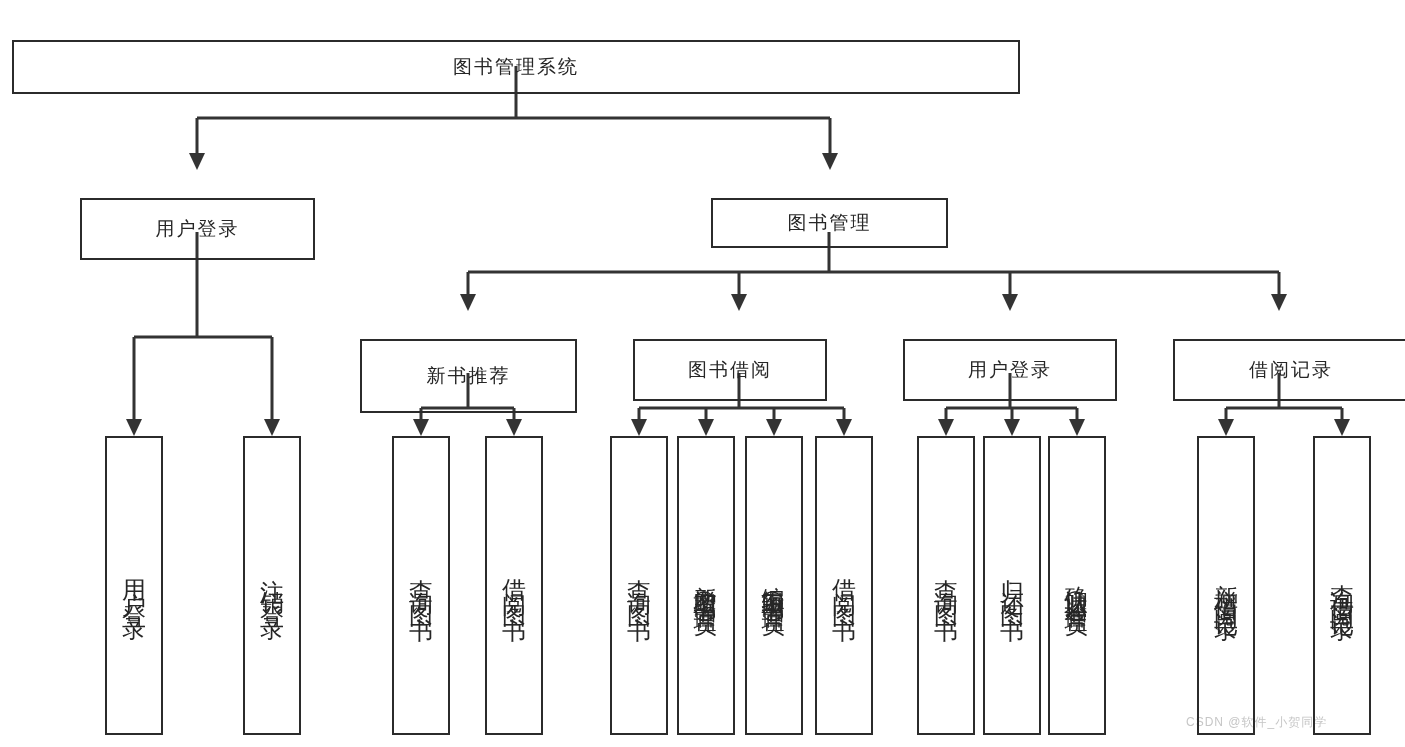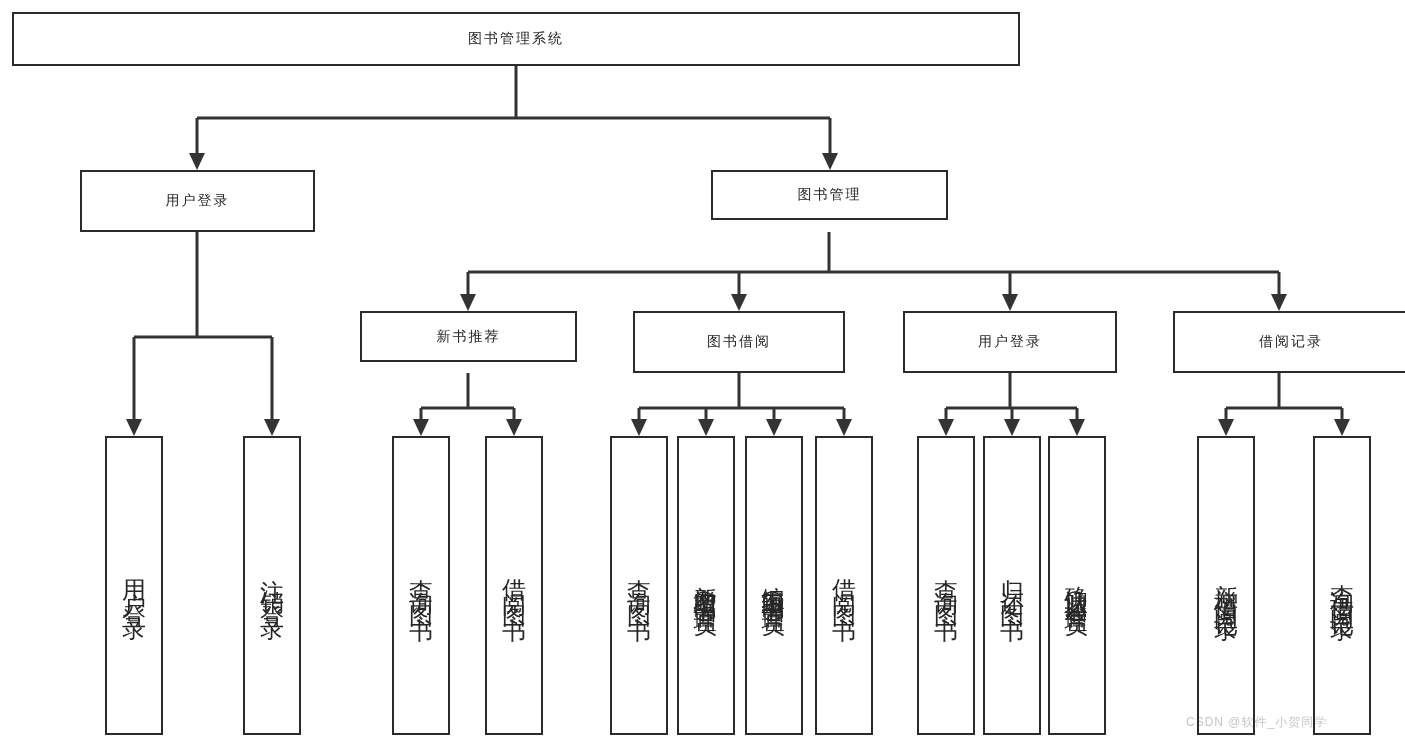--- a/index.html
+++ b/index.html
@@ -36,25 +36,26 @@
     fill: var(--line);
     stroke: none;
   }
   .hbox {
     position: absolute;
     box-sizing: border-box;
     border: 2.5px solid var(--border);
     display: flex;
     align-items: center;
     justify-content: center;
-    font-size: 14px;
+    font-size: 19px;
     letter-spacing: 2px;
     color: var(--text);
     z-index: 3;
     background: transparent;
+    margin-top: 28px;
   }
   .vbox {
     position: absolute;
     box-sizing: border-box;
     top: 436px;
     width: 58px;
     height: 299px;
     border: 2.5px solid var(--border);
     display: flex;
     align-items: center;
@@ -132,24 +133,24 @@
     <span>图书管理系统</span>
   </div>
 
   <div class="hbox" style="left:80px; top:170px; width:235px; height:62px;">
     <span>用户登录</span>
   </div>
   <div class="hbox" style="left:711px; top:170px; width:237px; height:50px;">
     <span>图书管理</span>
   </div>
 
-  <div class="hbox" style="left:360px; top:311px; width:217px; height:51px;">
+  <div class="hbox" style="left:360px; top:311px; width:217px; height:74px;">
     <span>新书推荐</span>
   </div>
-  <div class="hbox" style="left:633px; top:311px; width:212px; height:62px;">
+  <div class="hbox" style="left:633px; top:311px; width:194px; height:62px;">
     <span>图书借阅</span>
   </div>
   <div class="hbox" style="left:903px; top:311px; width:214px; height:62px;">
     <span>用户登录</span>
   </div>
   <div class="hbox" style="left:1173px; top:311px; width:236px; height:62px;align-items:center;">
     <span>借阅记录</span>
   </div>
 
   <div class="vbox" style="left:105px;">

